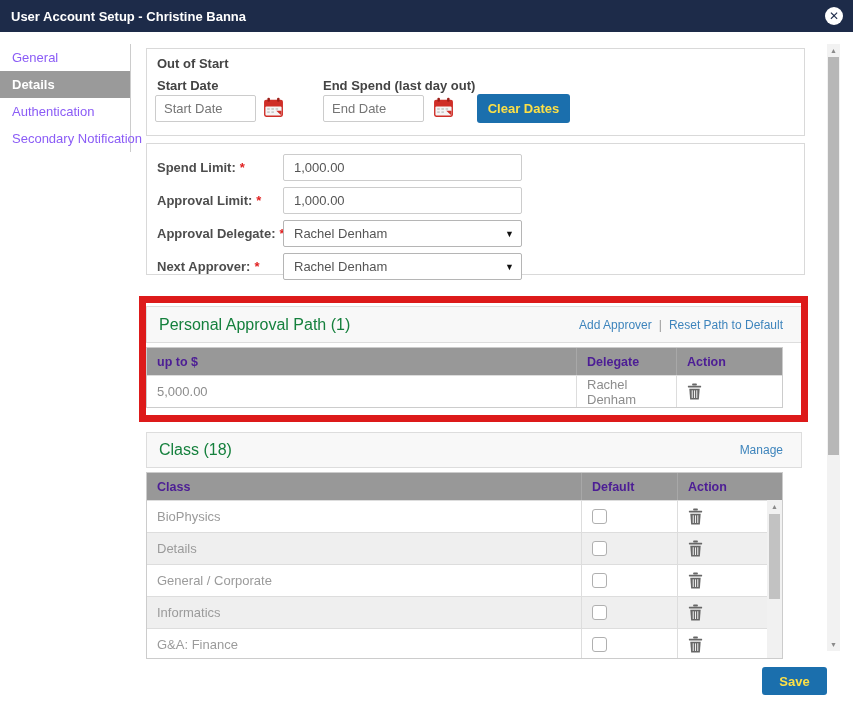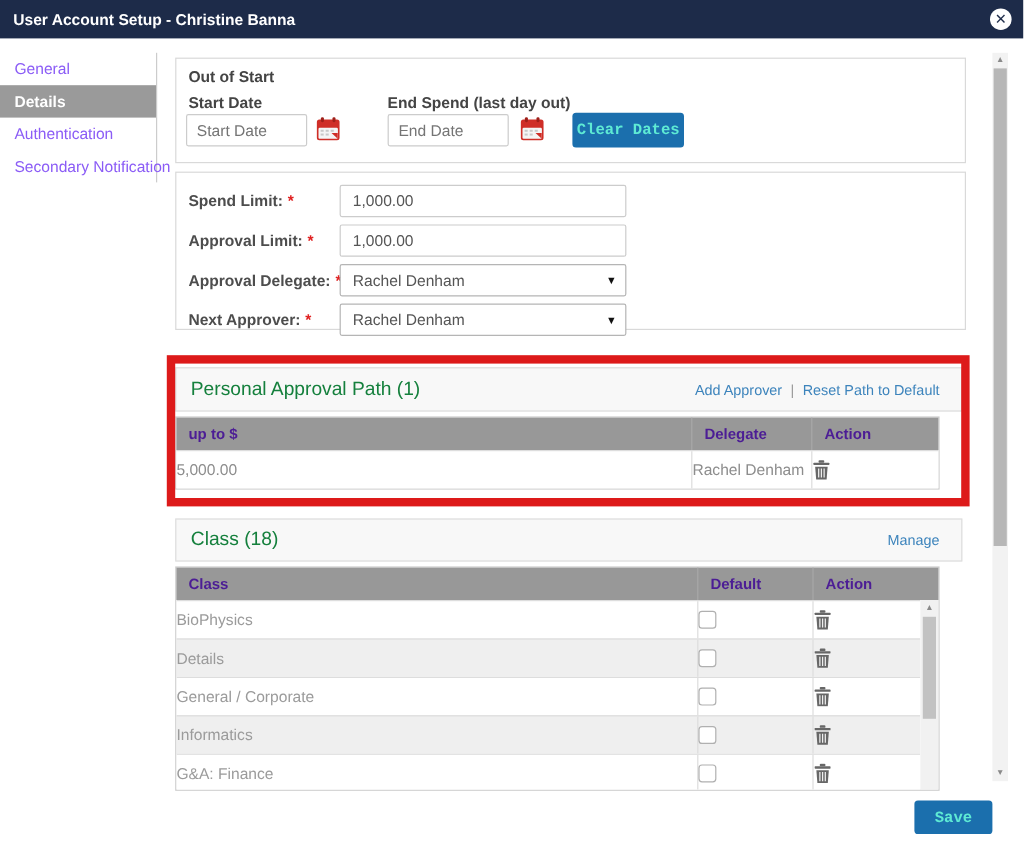--- a/index.html
+++ b/index.html
@@ -23,22 +23,22 @@
   
   .panel { position:absolute; background:#fff; border:1px solid #d9d9d9; }
   #oo-box { left:146px; top:48px; width:659px; height:88px; }
   #limits-box { left:146px; top:143px; width:659px; height:132px; }
 
   .oo-heading { position:absolute; left:10px; top:7px; font-size:13px; font-weight:bold; color:#444; }
   .oo-label { position:absolute; top:29px; font-size:13px; font-weight:bold; color:#444; }
   .oo-input { position:absolute; top:46px; height:27px; width:101px; border:1px solid #ccc; border-radius:2px;
     font-size:13px; color:#9a9a9a; padding:0 8px; font-family:inherit; background:#fff; }
   .cal-icon { position:absolute; top:48px; width:21px; height:21px; cursor:pointer; }
-  .btn-blue { background:#1b6fad; color:#5eead4; font-weight:bold; font-size:13px; border:none;
-    border-radius:3px; cursor:pointer; font-family:Liberation Mono, monospace; }
+  .btn-blue { background:#1b6fad; color:#fde047; font-weight:bold; font-size:13px; border:none;
+    border-radius:3px; cursor:pointer; font-family:Liberation Sans, sans-serif; }
   #clear-dates { position:absolute; left:330px; top:45px; width:93px; height:29px; }
 
   
   .limit-row { position:absolute; left:0; width:100%; height:27px; }
   .limit-label { position:absolute; left:10px; top:0; line-height:27px; font-size:13px; font-weight:bold; color:#4d4d4d; }
   .req-star { color:#e02020; margin-left:4px; font-weight:bold; }
   .limit-input { position:absolute; left:136px; top:0; width:239px; height:27px; border:1px solid #ccc;
     border-radius:2px; font-size:13px; color:#555; padding:0 10px; font-family:inherit; }
   .limit-select { position:absolute; left:136px; top:0; width:239px; height:27px; border:1px solid #b5b5b5;
     border-radius:2px; background:#fff; font-size:13px; color:#555; display:flex; align-items:center;
@@ -53,21 +53,21 @@
   .link { color:#3d84bc; cursor:pointer; text-decoration:none; }
   .link-sep { color:#999; }
 
   
   .grid { position:absolute; left:146px; width:637px; border:1px solid #ccc; background:#fff; }
   .grid-head { display:flex; background:#989898; color:#4c1d95; font-weight:bold; font-size:12.5px; height:27px; }
   .grid-head .hc { display:flex; align-items:center; padding-left:10px; border-left:1px solid #a8a8a8; }
   .grid-head .hc:first-child { border-left:none; }
   .grid-row { display:flex; height:32px; font-size:13px; background:#fff; border-top:1px solid #ddd; }
   .grid-row.alt { background:#efefef; }
-  .grid-row .c { display:flex; align-items:center; border-left:1px solid #ddd; }
+  .grid-row .c { display:flex; align-items:center; padding-left:10px; border-left:1px solid #ddd; }
   .grid-row .c:first-child { border-left:none; }
 
   #pap-table { top:347px; }
   #pap-table .c1 { width:429px; }
   #pap-table .c2 { width:100px; }
   #pap-table .c3 { width:106px; }
   .cell-dim { color:#8d8d8d; }
 
   #pap-header { top:306px; height:37px; }
   #class-header { top:432px; height:36px; }

